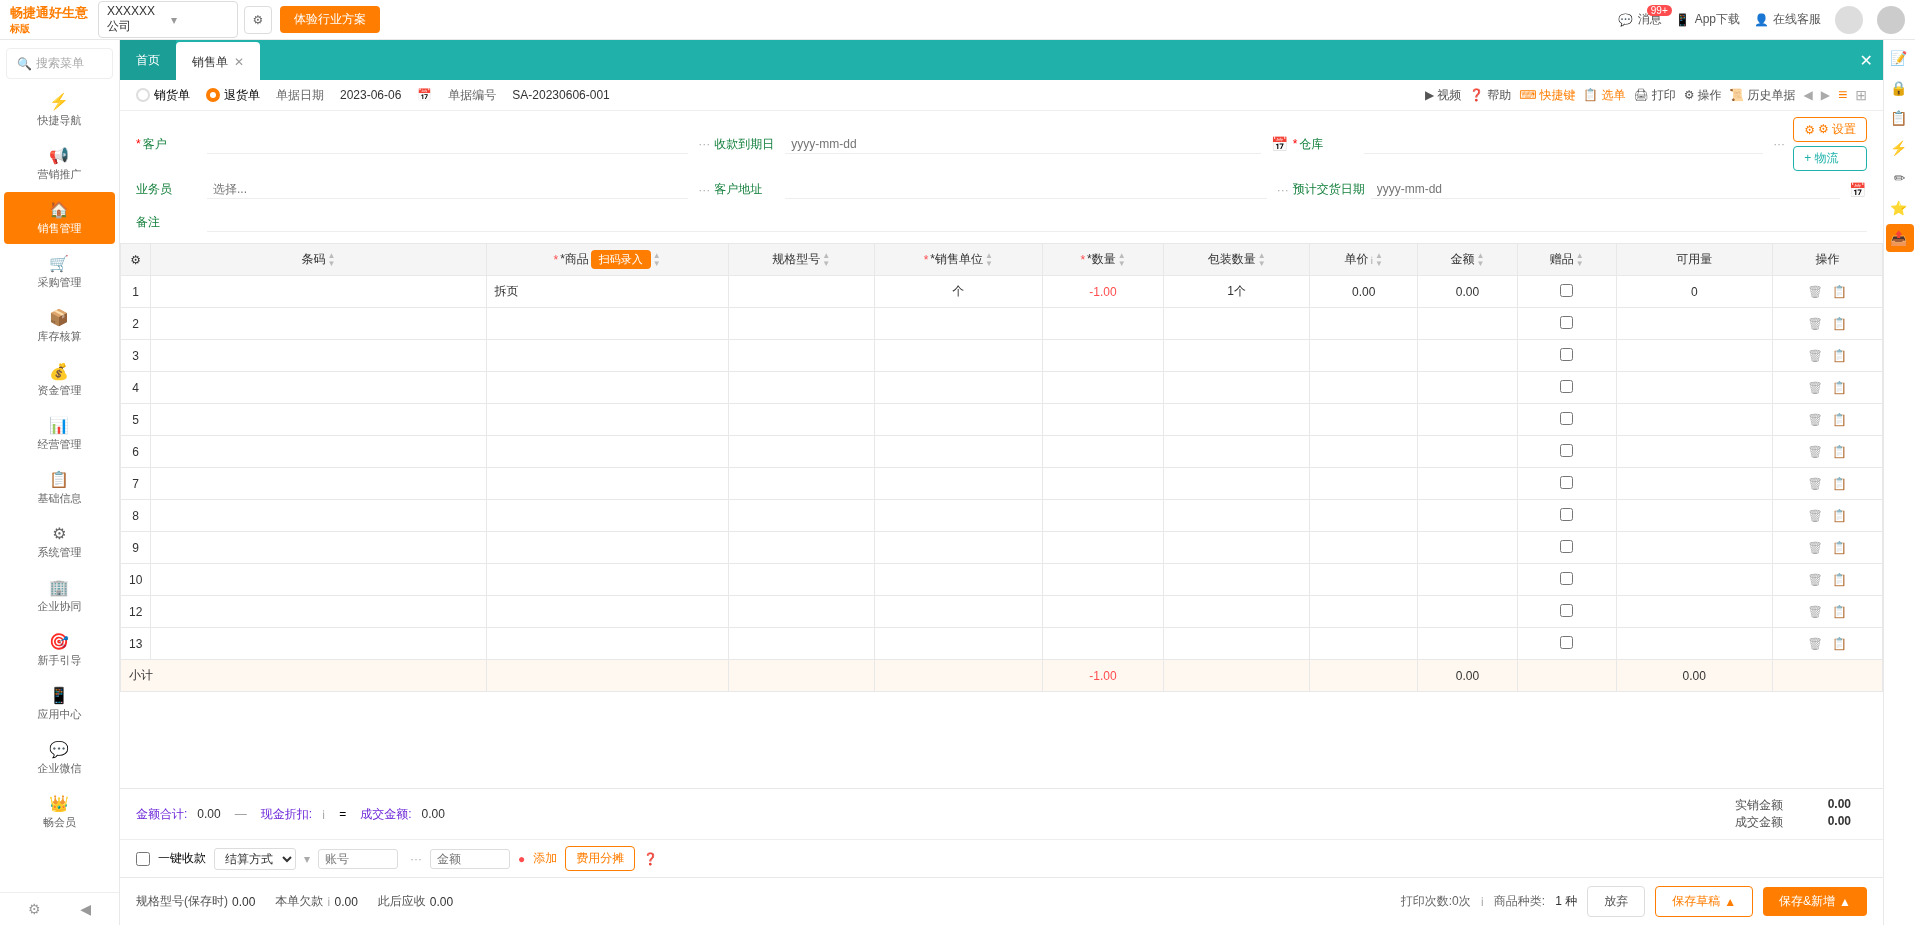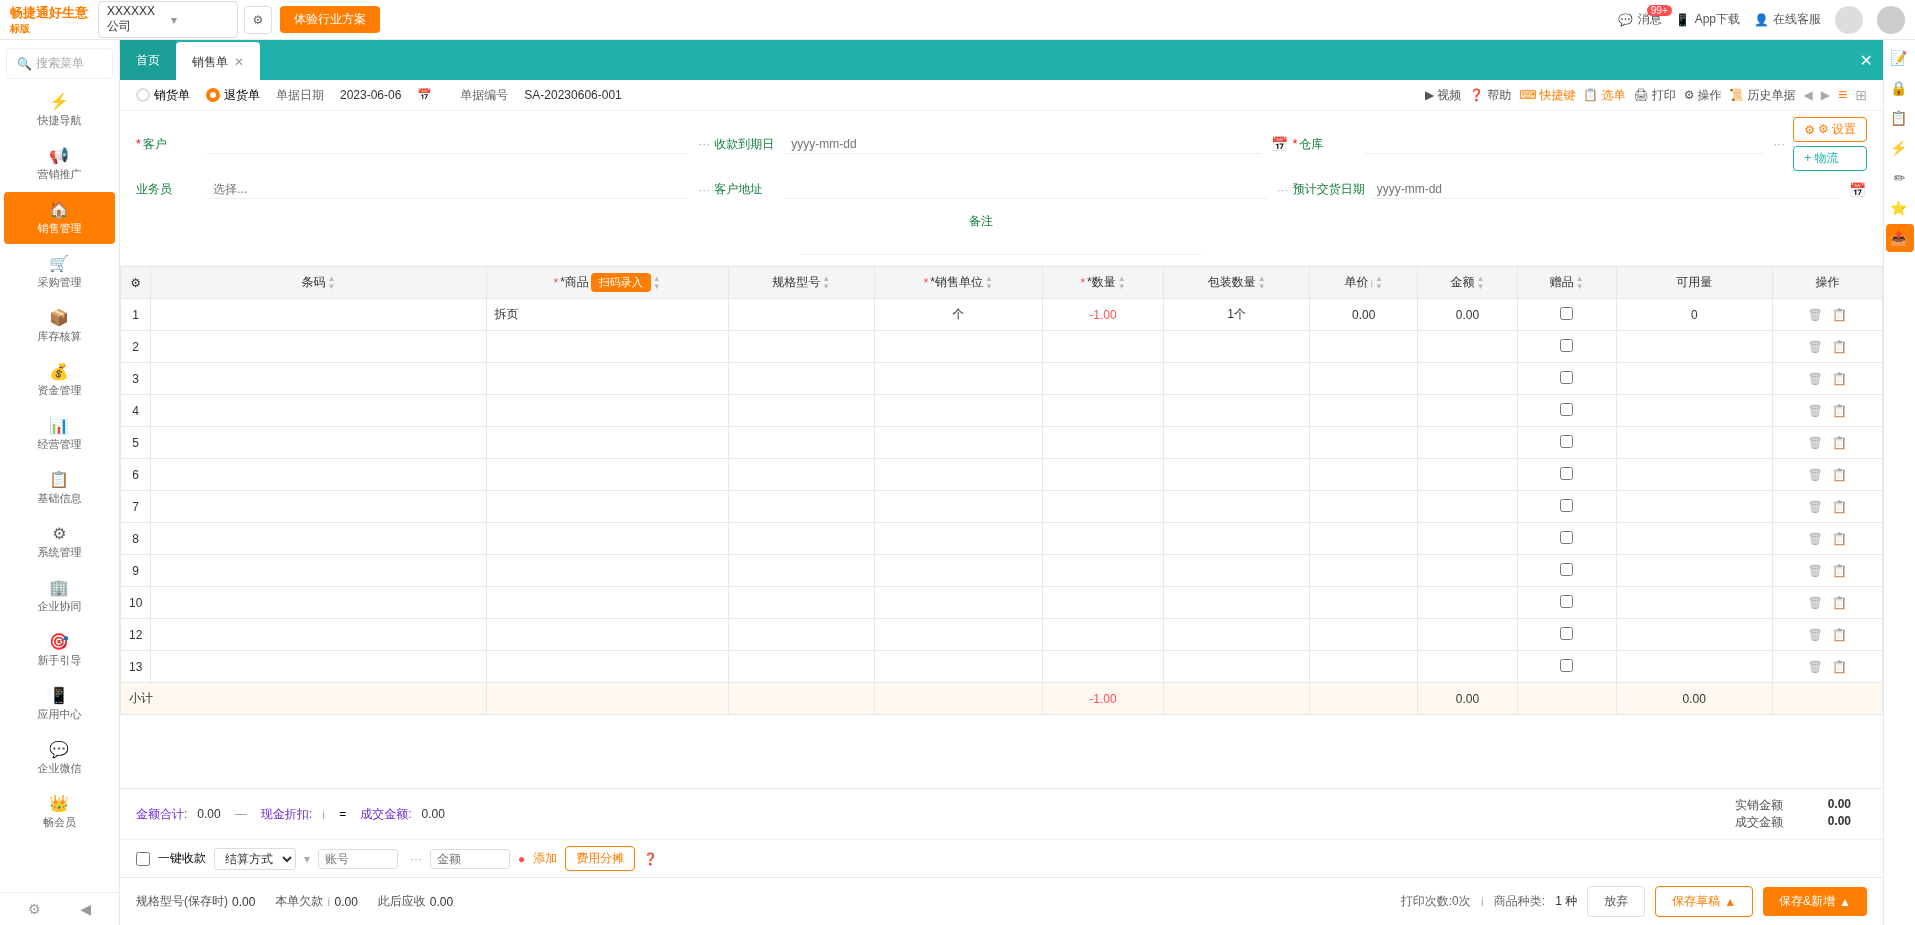--- a/index.html
+++ b/index.html
@@ -236,21 +236,21 @@
         </label>
         <label class="radio-item">
           <span class="radio-circle checked"></span>
           <span>退货单</span>
         </label>
       </div>
       <div class="doc-info">
         <span class="label">单据日期</span>
         <span class="value">2023-06-06</span>
         <span style="color:#aaa;cursor:pointer;">📅</span>
-        <span class="label" style="margin-left:12px;">单据编号</span>
+        <span class="label" style="">单据编号</span>
         <span class="value">SA-20230606-001</span>
       </div>
       <div class="form-actions-top">
         <span class="action-btn">
           <span>▶</span>
           <span>视频</span>
         </span>
         <span class="action-btn">
           <span>❓</span>
           <span>帮助</span>
@@ -325,21 +325,21 @@
           <input class="field-val" style="flex: 1 1 0%;">
           <span class="dotdot">···</span>
         </div>
 
         <div class="form-field">
           <span class="field-name">预计交货日期</span>
           <input class="field-val" placeholder="yyyy-mm-dd" style="flex: 1 1 0%;">
           <span class="cal-icon">📅</span>
         </div>
 
-        <div class="form-field" style="grid-column:1/-1;flex-direction:column;">
+        <div class="form-field" style="grid-column:1/-1;">
           <span class="field-name">备注</span>
           <input class="field-val" style="flex: 1 1 0%; min-width: 400px;">
         </div>
       </div>
     </div>
 
     <div class="table-container">
       <table>
         <thead>
           <tr>

